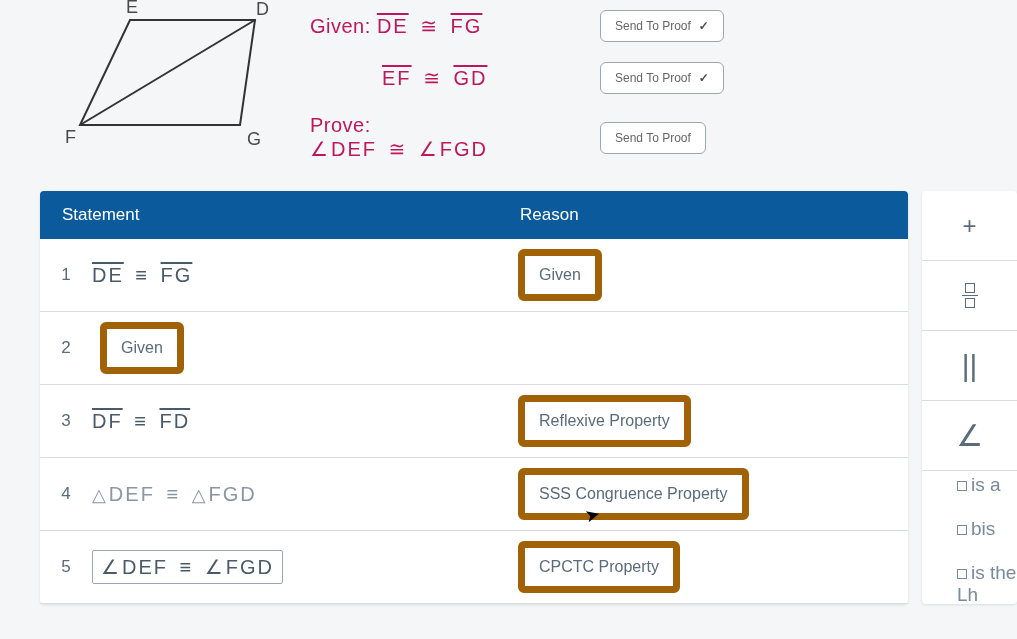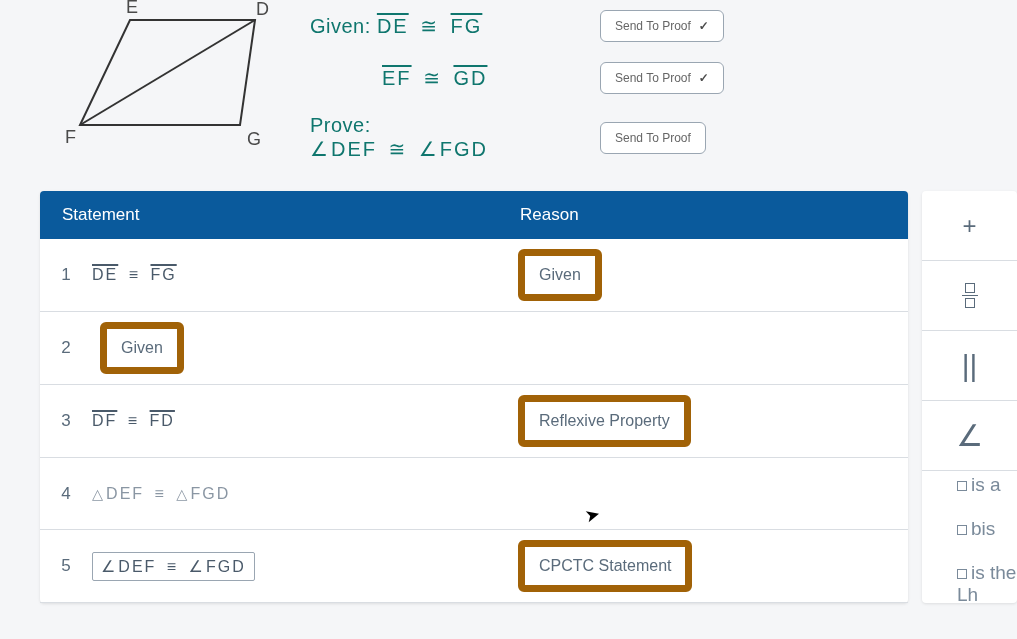--- a/index.html
+++ b/index.html
@@ -42,21 +42,21 @@
     gap: 20px;
     padding-top: 5px;
   }
   .stmt-row {
     display: flex;
     align-items: center;
     gap: 50px;
   }
   .stmt-text {
     font-size: 20px;
-    color: #0f766e;
+    color: #be185d;
     width: 240px;
     letter-spacing: 0.5px;
   }
   .stmt-label { font-weight: 400; }
   .math { white-space: nowrap; letter-spacing: 2px; }
   .overline {
     text-decoration: overline;
     text-decoration-thickness: 1.5px;
   }
   .angle::before { content: "\2220"; margin-right: 1px; }
@@ -105,21 +105,21 @@
     min-height: 72px;
   }
   .row-num {
     width: 52px;
     text-align: center;
     color: #5a6b7b;
     font-size: 17px;
   }
   .row-stmt {
     width: 418px;
-    font-size: 16px;
+    font-size: 20px;
     color: #4a5a6a;
     letter-spacing: 1px;
     display: flex;
     align-items: center;
   }
   .row-reason {
     flex-grow: 1;
     padding: 10px 8px;
   }
   .reason-btn {
@@ -271,27 +271,28 @@
           <div class="row-stmt">
             <span class="math"><span class="overline">DF</span> <span class="cong">≡</span> <span class="overline">FD</span></span>
           </div>
           <div class="row-reason"><div class="reason-btn">Reflexive Property</div></div>
         </div>
         <div class="proof-row">
           <div class="row-num">4</div>
           <div class="row-stmt faded">
             <span class="math"><span class="triangle faded">DEF</span> <span class="cong">≡</span> <span class="triangle faded">FGD</span></span>
           </div>
+          <div class="row-reason"><div class="reason-btn">SSS Congruence Property</div></div>
         </div>
         <div class="proof-row">
           <div class="row-num">5</div>
           <div class="row-stmt">
             <span class="boxed"><span class="math"><span class="angle">DEF</span> <span class="cong">≡</span> <span class="angle">FGD</span></span></span>
           </div>
-          <div class="row-reason"><div class="reason-btn">CPCTC Statement</div></div>
+          <div class="row-reason"><div class="reason-btn">CPCTC Property</div></div>
         </div>
       </div>
   </div>
 
   <div class="tool-panel">
     <div class="tool-btn">+</div>
     <div class="tool-btn">
       <span class="frac-icon">
         <span class="sq"></span>
           <span class="bar"></span>

